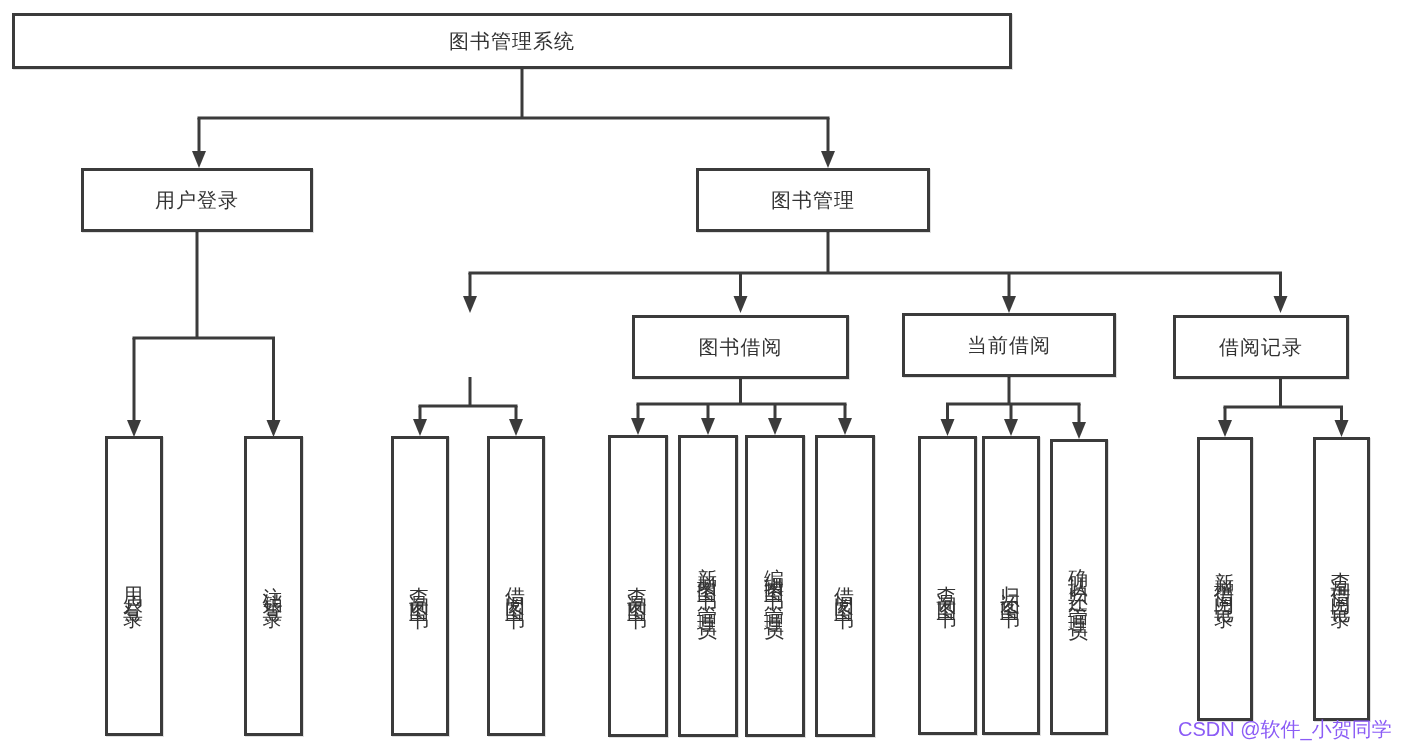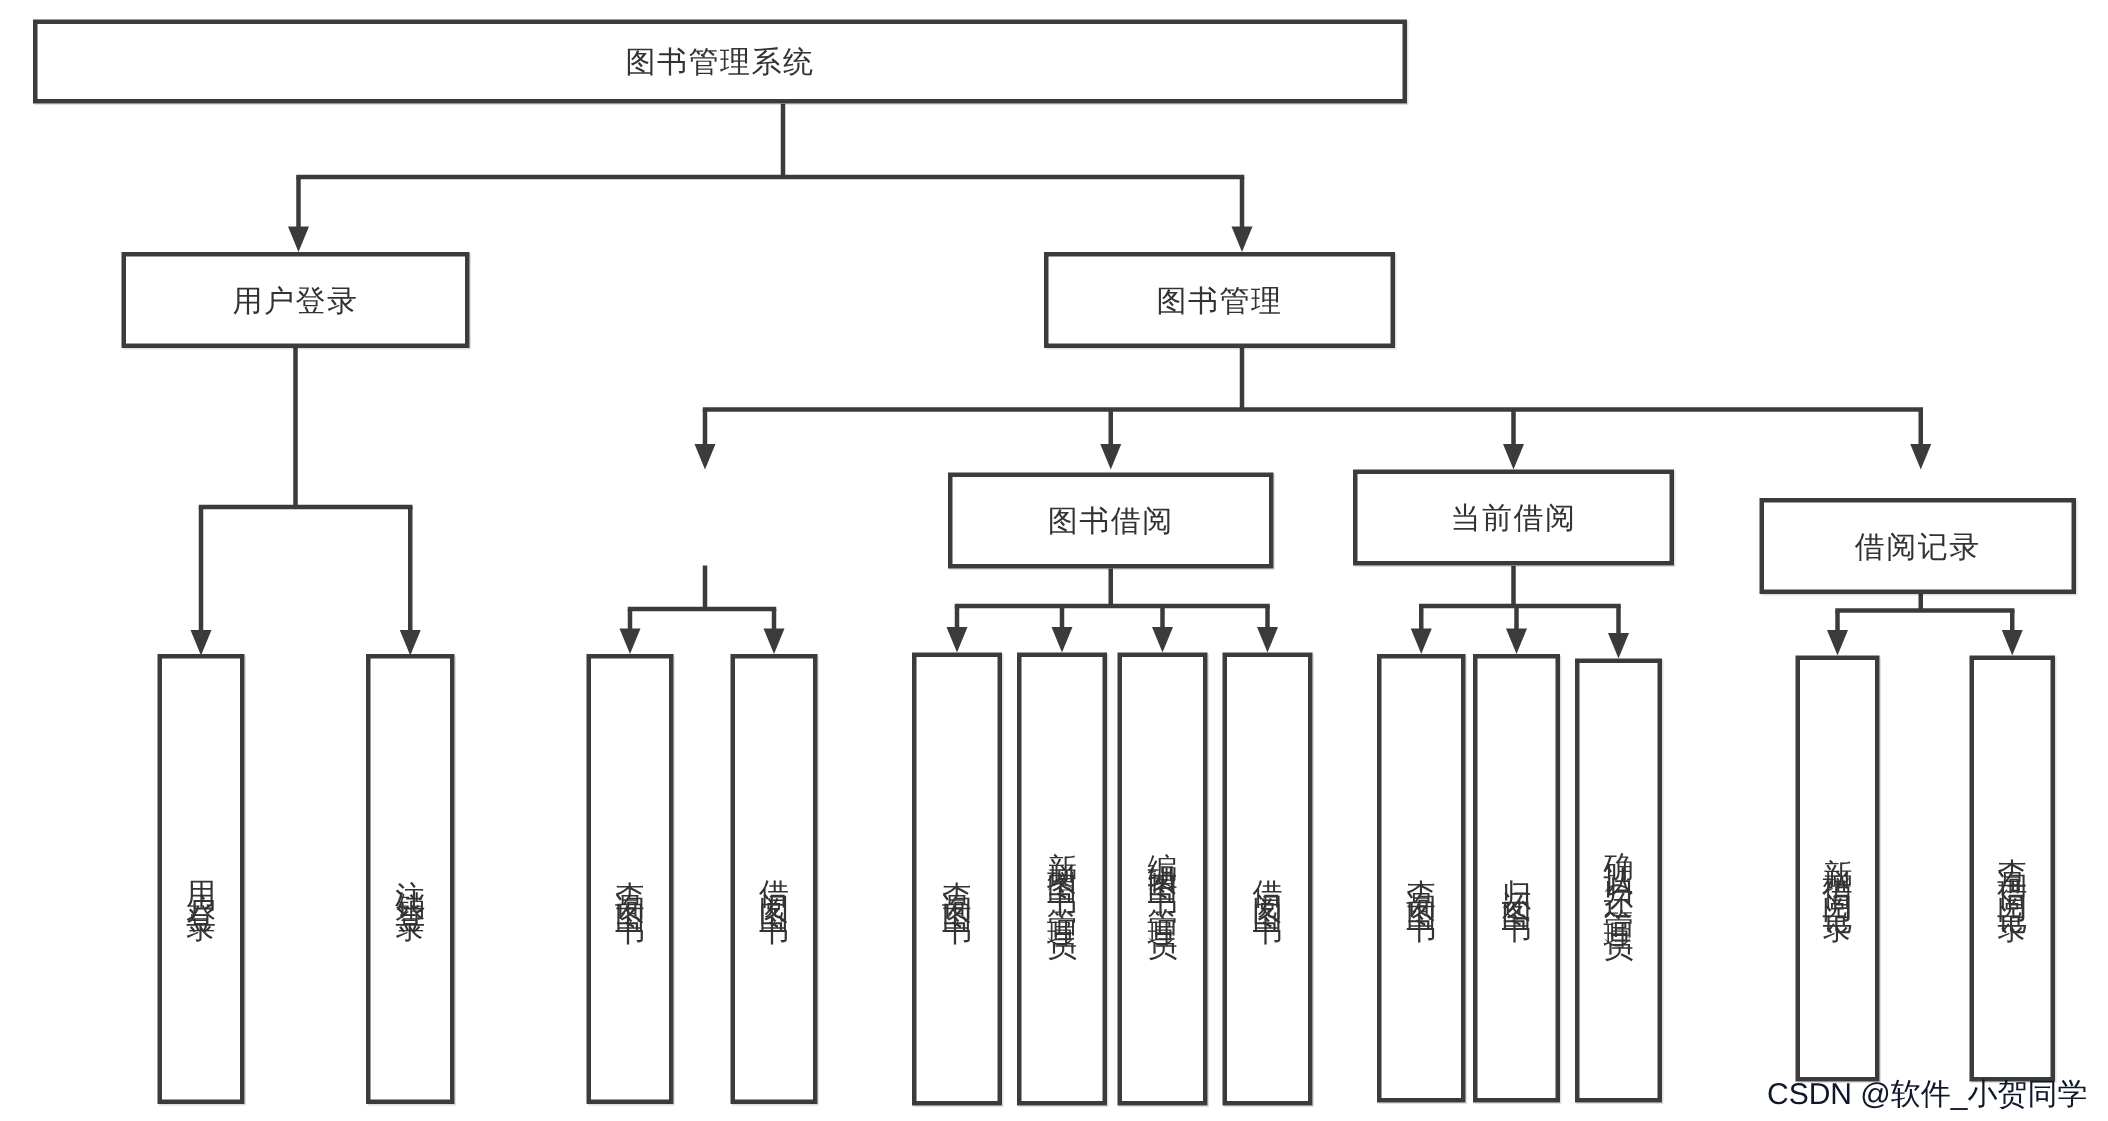--- a/index.html
+++ b/index.html
@@ -28,21 +28,21 @@
     font-size:20px;
     letter-spacing:0.38em;
     color:#333;
     white-space:nowrap;
   }
   #watermark{
     position:absolute;
     left:1178px;top:716px;
     width:225px;
     font-size:20px;
-    color:#0f172a;
+    color:#8b5cf6;
     z-index:3;
     white-space:nowrap;
   }
 </style>
 </head>
 <body>
 
 <div id="canvas">
 
   <svg id="lines" width="1405" height="747" viewBox="0 0 1405 747" fill="none" stroke="#3b3b3b" stroke-width="3">
@@ -100,38 +100,38 @@
     <polygon points="1072,422 1086,422 1079,439" fill="#3b3b3b" stroke="none"></polygon>
 
     <path d="M1280.5,377 V407"></path>
     <path d="M1223.5,407 H1343"></path>
     <path d="M1225,407 V423"></path>
     <path d="M1341.5,407 V423"></path>
     <polygon points="1218,420 1232,420 1225,437" fill="#3b3b3b" stroke="none"></polygon>
     <polygon points="1334.5,420 1348.5,420 1341.5,437" fill="#3b3b3b" stroke="none"></polygon>
   </svg>
 
-  <div class="box h" style="left:22px;top:13px;width:916px;height:56px">
+  <div class="box h" style="left:12px;top:13px;width:1000px;height:56px">
     <span>图书管理系统</span>
   </div>
 
   <div class="box h" style="left:81px;top:168px;width:232px;height:64px">
     <span>用户登录</span>
   </div>
   <div class="box h" style="left:696px;top:168px;width:234px;height:64px">
     <span>图书管理</span>
   </div>
 
   <div class="box h" style="left:632px;top:315px;width:217px;height:64px">
     <span>图书借阅</span>
   </div>
   <div class="box h" style="left:902px;top:313px;width:214px;height:64px">
     <span>当前借阅</span>
   </div>
-  <div class="box h" style="left:1173px;top:332px;width:211px;height:64px">
+  <div class="box h" style="left:1173px;top:315px;width:176px;height:64px">
     <span>借阅记录</span>
   </div>
 
   <div class="box v" style="left:105px;top:436px;width:58px;height:300px">
     <span>用户登录</span>
   </div>
   <div class="box v" style="left:244px;top:436px;width:59px;height:300px">
     <span>注销登录</span>
   </div>
 

